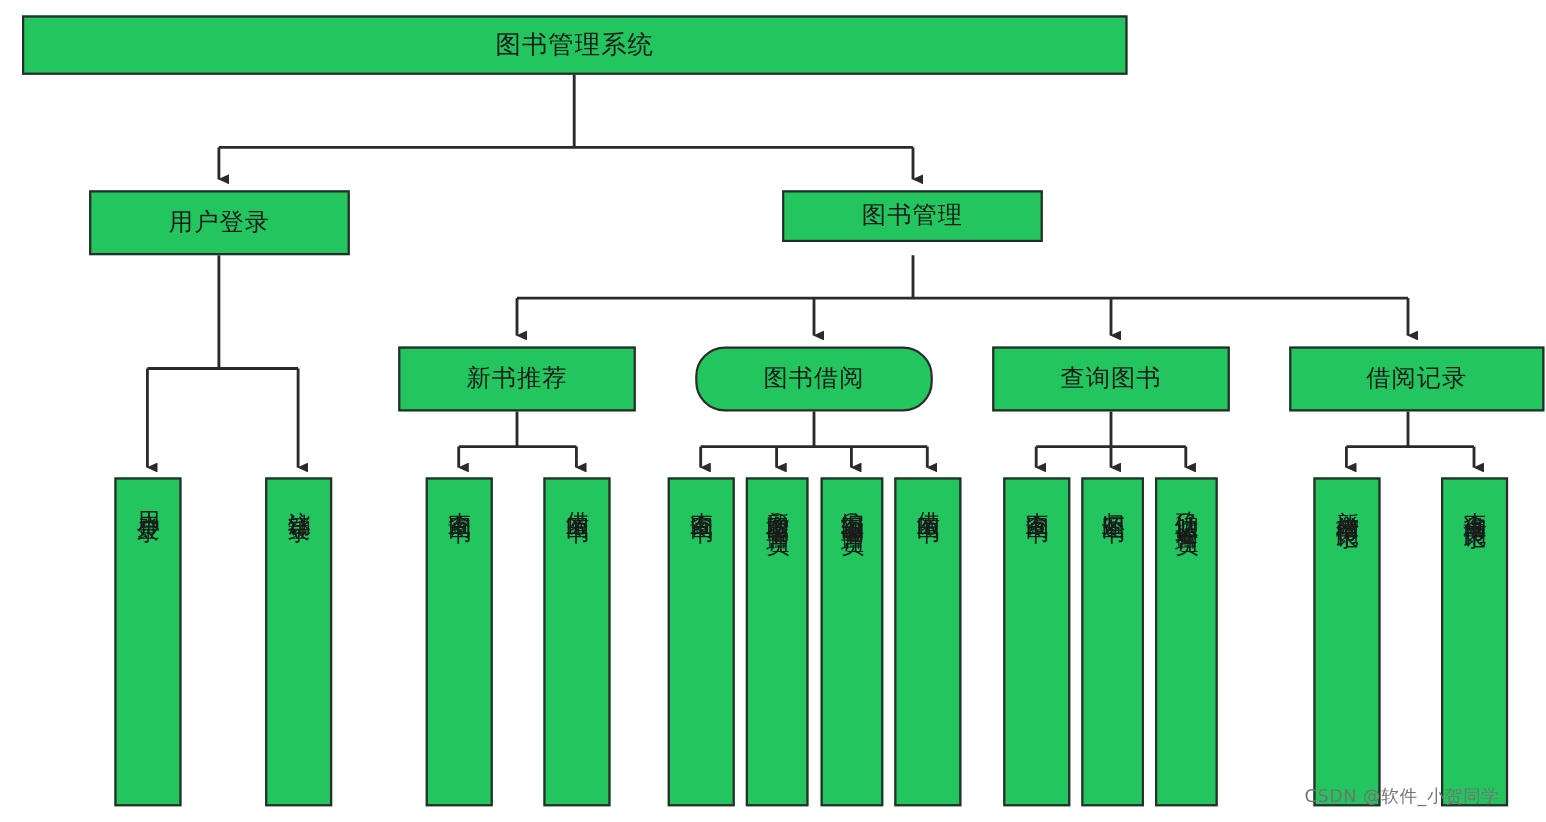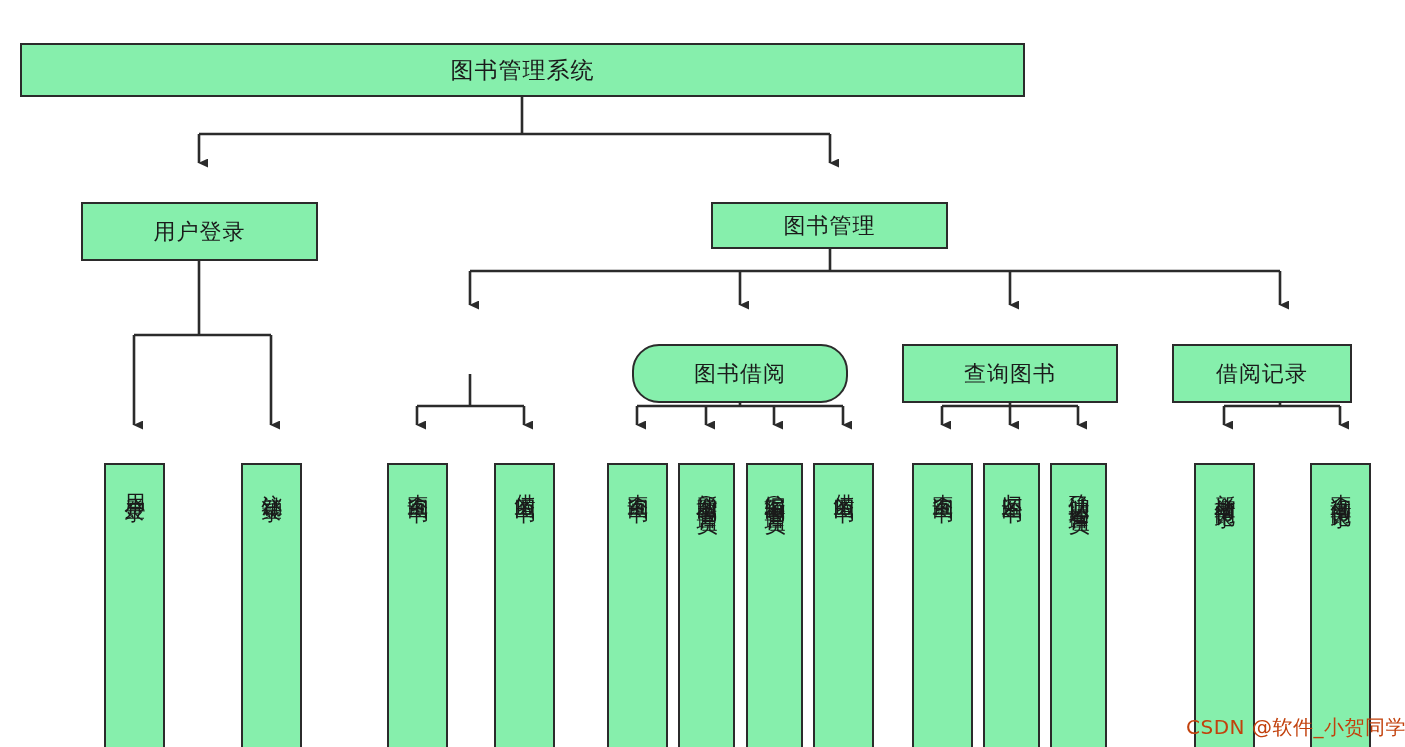--- a/index.html
+++ b/index.html
@@ -27,27 +27,26 @@
     left: 0; top: 0;
     width: 1405px; height: 747px;
     z-index: 1;
     pointer-events: none;
   }
 
   
   .node {
     position: absolute;
     z-index: 2;
-    background: #86efac;
+    background: #22c55e;
     border: 2px solid #2b2b2b;
     display: flex;
     align-items: center;
     justify-content: center;
     text-align: center;
-    margin-top: 29px;
   }
 
   .node-label {
     font-size: 22px;
     line-height: 1.15;
     letter-spacing: 1px;
     color: #1a1a1a;
     white-space: nowrap;
   }
 
@@ -69,22 +68,22 @@
     white-space: nowrap;
     -webkit-text-orientation: upright;
   }
 
   
   #watermark {
     position: absolute;
     z-index: 3;
     left: 1186px;
     top: 714px;
-    font-size: 20px;
-    color: #c2410c;
+    font-size: 16px;
+    color: #737373;
     letter-spacing: 0.5px;
     white-space: nowrap;
     font-family: "DejaVu Sans", "Liberation Sans", sans-serif;
     text-align: center;
   }
 </style>
 </head>
 <body>
 
 <div id="diagram-canvas">
@@ -145,30 +144,33 @@
   </div>
 
   <div class="node" style="left:81px; top:173px; width:237px; height:59px;">
     <span class="node-label">用户登录</span>
   </div>
 
   <div class="node" style="left:711px; top:173px; width:237px; height:47px;">
     <span class="node-label">图书管理</span>
   </div>
 
+  <div class="node" style="left:362px; top:315px; width:216px; height:59px;">
+    <span class="node-label">新书推荐</span>
+  </div>
 
   <div class="node" style="left:632px; top:315px; width:216px; height:59px;border-radius:27px;">
     <span class="node-label">图书借阅</span>
   </div>
 
   <div class="node" style="left:902px; top:315px; width:216px; height:59px;">
     <span class="node-label">查询图书</span>
   </div>
 
-  <div class="node" style="left:1172px; top:315px; width:180px; height:59px;">
+  <div class="node" style="left:1172px; top:315px; width:232px; height:59px;">
     <span class="node-label">借阅记录</span>
   </div>
 
   <div class="node leaf" style="left:104px; top:434px; width:61px; height:299px;">
     <span class="node-label">用户登录</span>
   </div>
 
   <div class="node leaf" style="left:241px; top:434px; width:61px; height:299px;">
     <span class="node-label">注销登录</span>
   </div>

